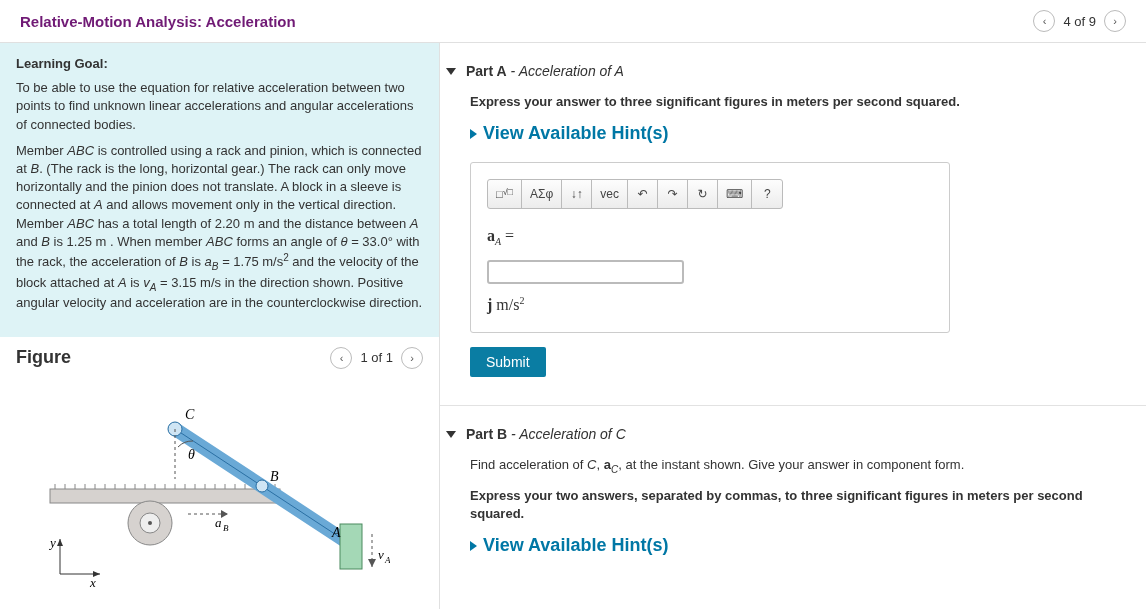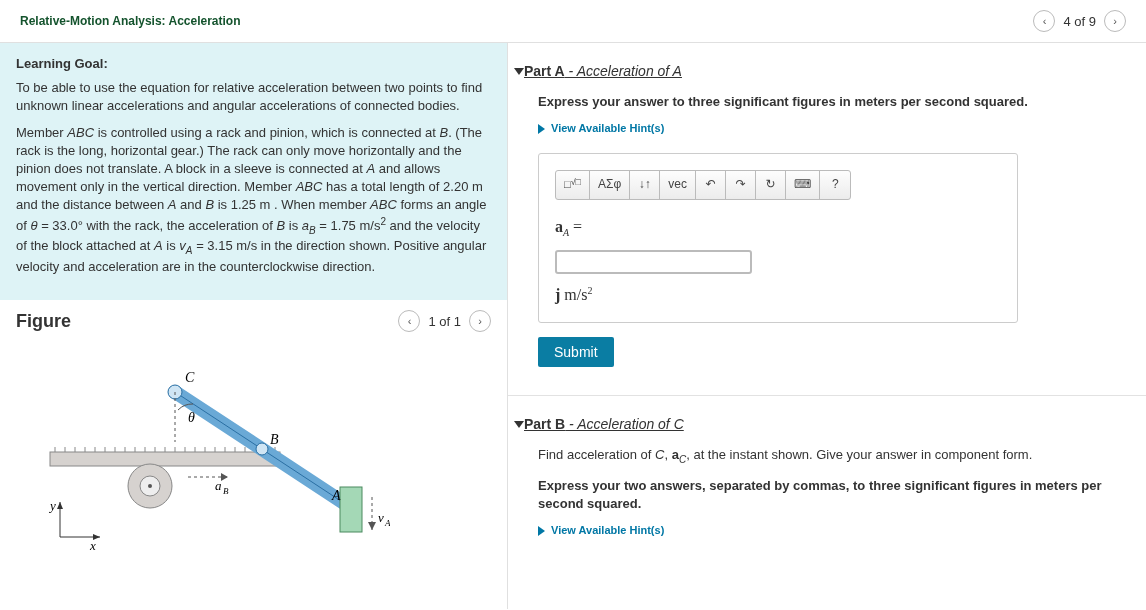--- a/index.html
+++ b/index.html
@@ -12,22 +12,22 @@
   }
   .header {
     display: flex;
     justify-content: space-between;
     align-items: center;
     padding: 10px 20px 10px 20px;
     border-bottom: 1px solid #e0e0e0;
   }
   .header-title {
     font-weight: bold;
-    font-size: 12px;
-    color: #14532d;
+    font-size: 15px;
+    color: #701a75;
   }
   .pager {
     display: flex;
     align-items: center;
     gap: 8px;
     font-size: 13px;
   }
   .circle-btn {
     width: 22px;
     height: 22px;
@@ -39,21 +39,21 @@
     font-size: 11px;
     color: #555;
     background: #fff;
     cursor: pointer;
   }
   .main {
     display: flex;
     height: calc(610px - 44px);
   }
   .left-col {
-    width: 508px;
+    width: 440px;
     border-right: 1px solid #e0e0e0;
     overflow: hidden;
   }
   .lg-box {
     background: #def3f6;
     padding: 12px 16px 16px 16px;
     font-size: 13px;
     line-height: 1.4;
   }
   .lg-box .lg-title {
@@ -78,42 +78,42 @@
     flex: 1;
     padding: 20px 20px 0 30px;
     overflow: hidden;
   }
   .part {
     margin-bottom: 28px;
   }
   .part-hdr {
     display: flex;
     align-items: center;
+    gap: 10px;
     margin-bottom: 14px;
     margin-left: -24px;
     font-size: 14px;
-    text-decoration: underline;
   }
   .collapse-caret {
     width: 0; height: 0;
     border-left: 5px solid transparent;
     border-right: 5px solid transparent;
     border-top: 7px solid #333;
     cursor: pointer;
   }
   .part-title-strong { font-weight: bold; }
   .part-body {
     font-size: 13px;
     line-height: 1.4;
   }
   .part-body p { margin: 0 0 10px 0; }
   .hints-link {
     color: #0077a5;
     font-weight: bold;
-    font-size: 11px;
+    font-size: 18px;
     display: flex;
     align-items: center;
     gap: 6px;
     cursor: pointer;
     margin: 8px 0 16px 0;
   }
   .right-caret {
     width: 0; height: 0;
     border-top: 5px solid transparent;
     border-bottom: 5px solid transparent;

